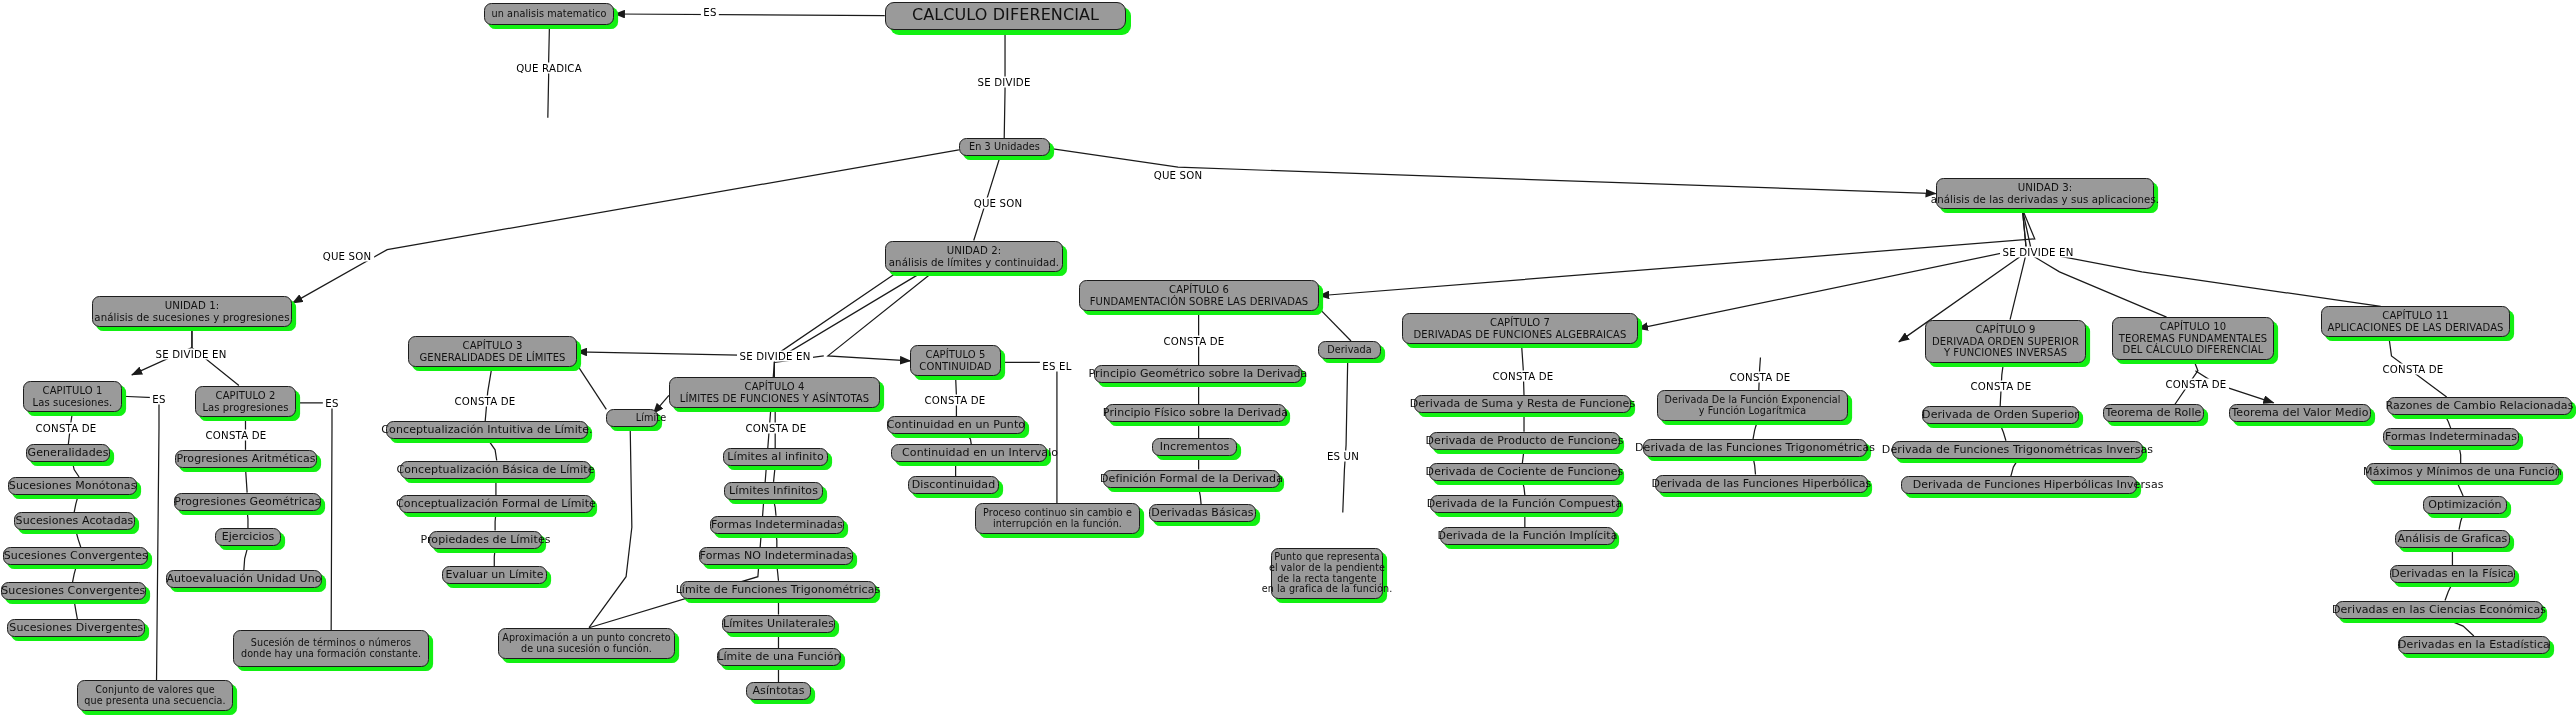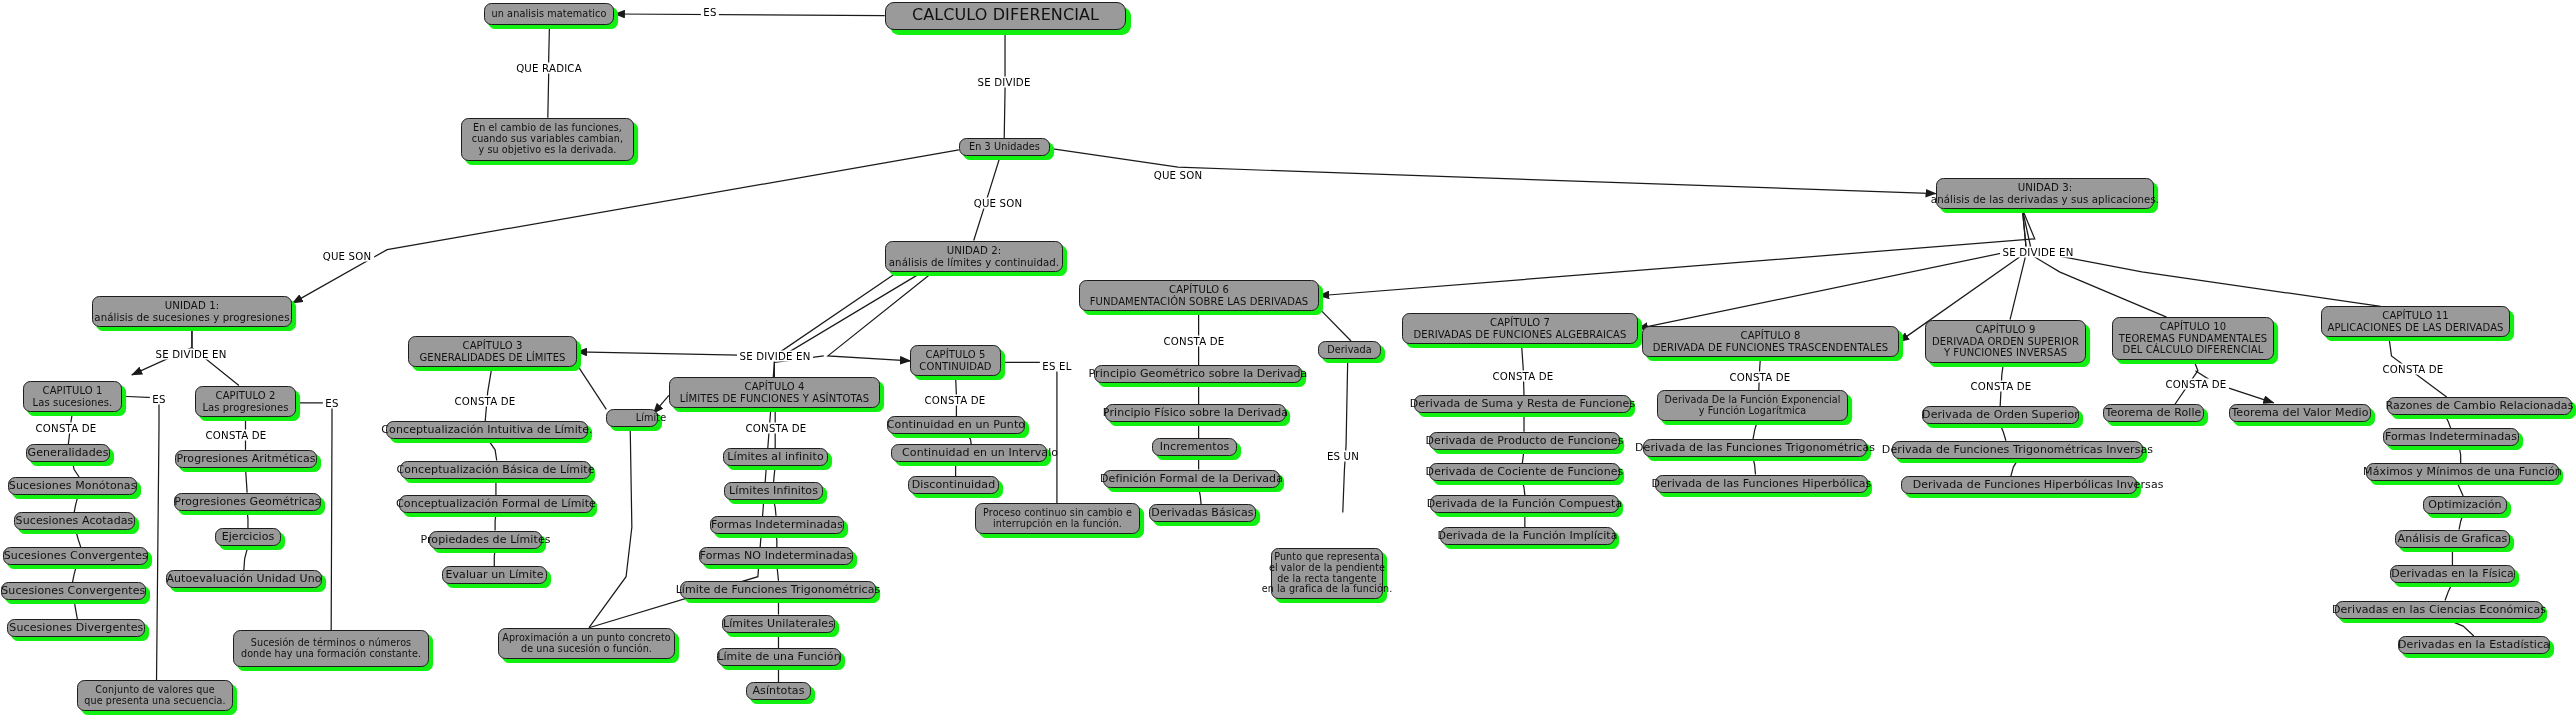--- a/index.html
+++ b/index.html
@@ -159,23 +159,20 @@
         <path d="M2990 624 L2987 633 L2985 643" fill="none" stroke="#1a1a1a" stroke-width="1.5"></path>
         <path d="M2977 665 L2977 676 L2977 686" fill="none" stroke="#1a1a1a" stroke-width="1.5"></path>
         <path d="M2977 708 L2972 718 L2968 729" fill="none" stroke="#1a1a1a" stroke-width="1.5"></path>
         <path d="M2968 751 L2990 760 L3003 772" fill="none" stroke="#1a1a1a" stroke-width="1.5"></path>
       </g>
   </svg>
 
   <div id="node-layer">
       <div class="node root" style="left: 885px; top: 1.6px; width: 241px; min-height: 28px;">CALCULO DIFERENCIAL</div>
       <div class="node small" style="left: 484px; top: 3.3px; width: 130px; min-height: 21.4px;">un analisis matematico</div>
-      <div class="node note" style="left: 461px; top: 118px; width: 173px; min-height: 43px;">En el cambio de las funciones,
-cuando sus variables cambian,
-y su objetivo es la derivada.</div>
       <div class="node small" style="left: 959px; top: 138px; width: 91px; min-height: 18px;">En 3 Unidades</div>
       <div class="node unit" style="left: 92px; top: 296px; width: 200px; min-height: 31px;">UNIDAD 1:
 análisis de sucesiones y progresiones</div>
       <div class="node unit" style="left: 885px; top: 241px; width: 178px; min-height: 31px;">UNIDAD 2:
 análisis de límites y continuidad.</div>
       <div class="node unit" style="left: 1936px; top: 178px; width: 218px; min-height: 31px;">UNIDAD 3:
 análisis de las derivadas y sus aplicaciones.</div>
       <div class="node chapter" style="left: 23px; top: 381px; width: 99px; min-height: 31px;">CAPITULO 1
 Las sucesiones.</div>
       <div class="node leaf" style="left: 26px; top: 444px; width: 84px; min-height: 18px;">Generalidades</div>
@@ -233,22 +230,20 @@
 el valor de la pendiente
 de la recta tangente
 en la grafica de la función.</div>
       <div class="node chapter" style="left: 1402px; top: 313px; width: 236px; min-height: 31px;">CAPÍTULO 7
 DERIVADAS DE FUNCIONES ALGEBRAICAS</div>
       <div class="node leaf" style="left: 1414px; top: 395px; width: 217px; min-height: 18px;">Derivada de Suma y Resta de Funciones</div>
       <div class="node leaf" style="left: 1429px; top: 432px; width: 191px; min-height: 18px;">Derivada de Producto de Funciones</div>
       <div class="node leaf" style="left: 1429px; top: 463px; width: 191px; min-height: 18px;">Derivada de Cociente de Funciones</div>
       <div class="node leaf" style="left: 1430px; top: 495px; width: 189px; min-height: 18px;">Derivada de la Función Compuesta</div>
       <div class="node leaf" style="left: 1440px; top: 527px; width: 175px; min-height: 18px;">Derivada de la Función Implícita</div>
-      <div class="node chapter" style="left: 1642px; top: 326px; width: 257px; min-height: 31px;">CAPÍTULO 8
-DERIVADA DE FUNCIONES TRASCENDENTALES</div>
       <div class="node note" style="left: 1657px; top: 390px; width: 191px; min-height: 31px;">Derivada De la Función Exponencial
 y Función Logarítmica</div>
       <div class="node leaf" style="left: 1643px; top: 439px; width: 224px; min-height: 18px;">Derivada de las Funciones Trigonométricas</div>
       <div class="node leaf" style="left: 1655px; top: 475px; width: 213px; min-height: 18px;">Derivada de las Funciones Hiperbólicas</div>
       <div class="node chapter" style="left: 1925px; top: 320px; width: 161px; min-height: 43px;">CAPÍTULO 9
 DERIVADA ORDEN SUPERIOR
 Y FUNCIONES INVERSAS</div>
       <div class="node leaf" style="left: 1922px; top: 406px; width: 157px; min-height: 18px;">Derivada de Orden Superior</div>
       <div class="node leaf" style="left: 1892px; top: 441px; width: 251px; min-height: 18px;">Derivada de Funciones Trigonométricas Inversas</div>
       <div class="node leaf" style="left: 1901px; top: 476px; width: 236px; min-height: 18px; padding-left: 44px;">Derivada de Funciones Hiperbólicas Inversas</div>

